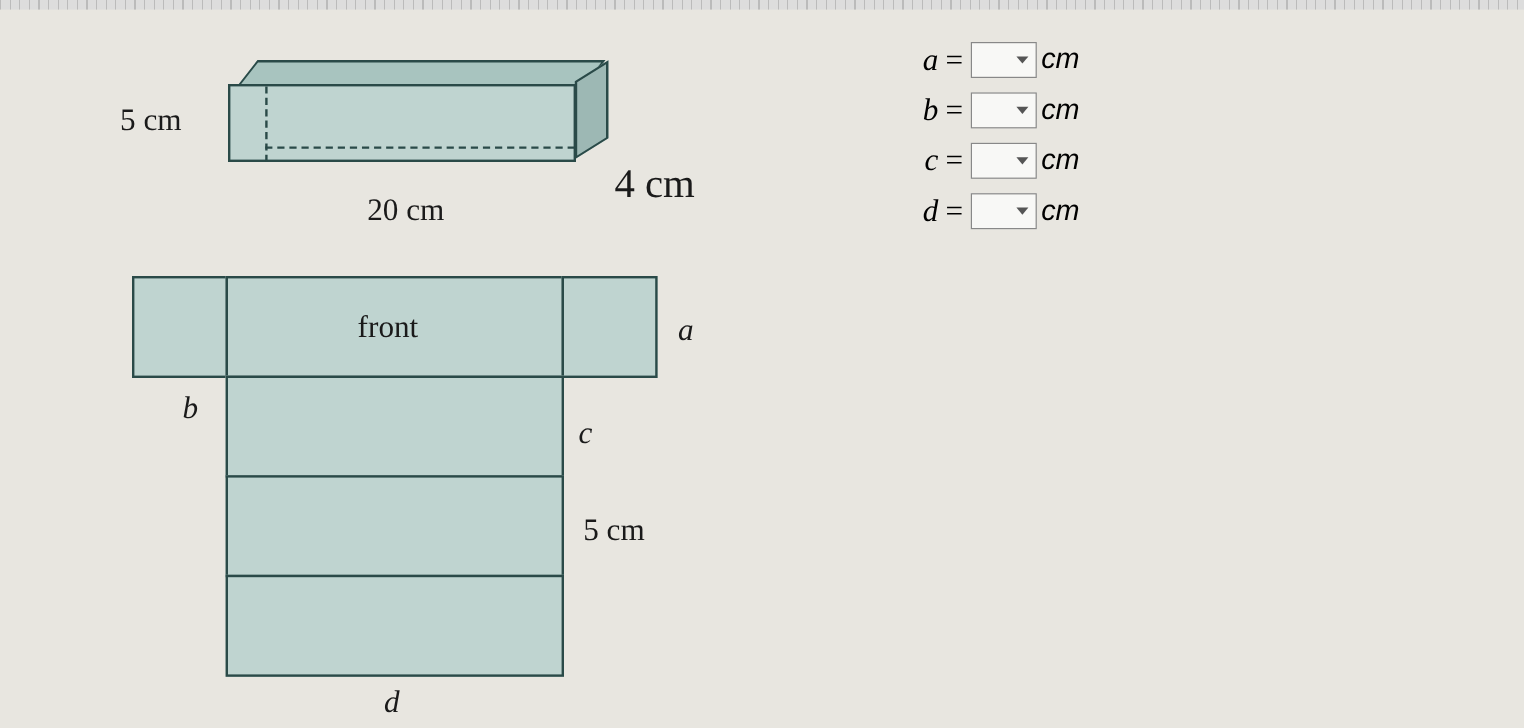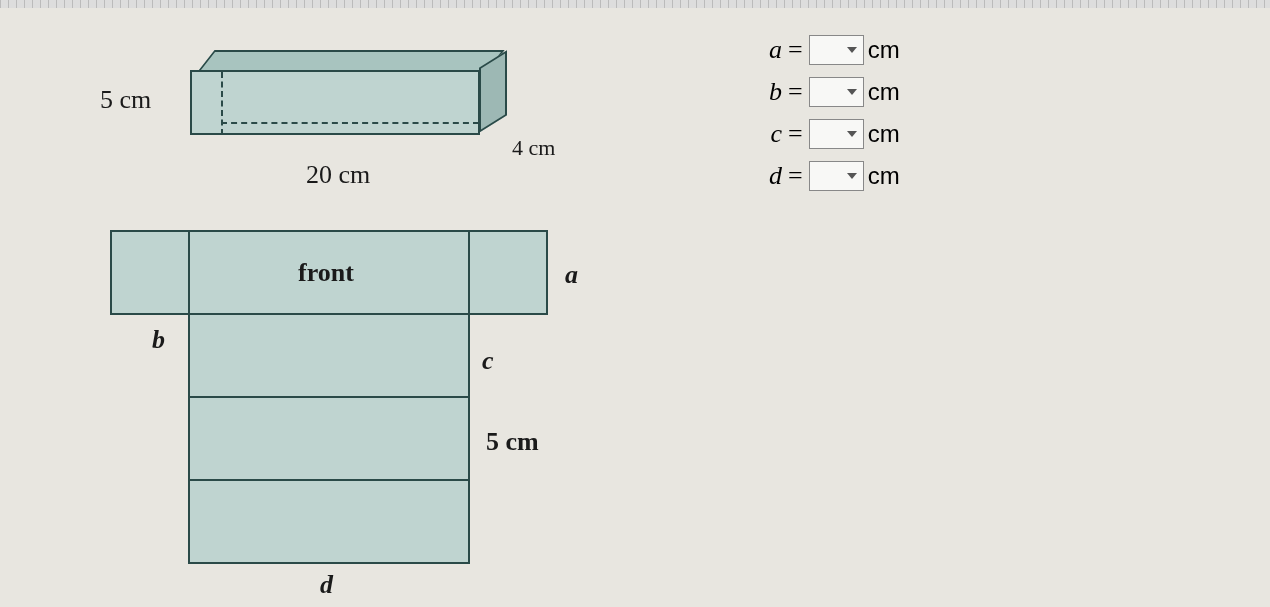--- a/index.html
+++ b/index.html
@@ -91,21 +91,21 @@
       position: absolute;
       left: -10px;
       top: 55px;
       font-size: 26px;
       color: #1a1a1a;
     }
     .dim-4cm {
       position: absolute;
       left: 402px;
       top: 105px;
-      font-size: 22px;
+      font-size: 34px;
       color: #1a1a1a;
     }
     .dim-20cm {
       position: absolute;
       left: 196px;
       top: 130px;
       font-size: 26px;
       color: #1a1a1a;
     }
     
@@ -154,21 +154,20 @@
     .net-bottom3 {
       top: 249px;
       left: 78px;
       width: 282px;
       height: 85px;
     }
     .net-label {
       position: absolute;
       font-size: 26px;
       color: #1a1a1a;
-      font-weight: bold;
     }
     .net-front-label {
       top: 28px;
       left: 188px;
     }
     .label-a {
       top: 30px;
       left: 455px;
       font-style: italic;
       font-family: 'Times New Roman', serif;
@@ -238,20 +237,21 @@
       width: 0;
       height: 0;
       border-left: 5px solid transparent;
       border-right: 5px solid transparent;
       border-top: 6px solid #555;
     }
     .unit {
       font-family: Arial, sans-serif;
       margin-left: 4px;
       font-size: 24px;
+      font-style: italic;
     }
   </style>
 </head>
 <body>
 
 <div class="container">
   <div class="diagrams">
 
     <div class="prism-area">
       <div class="prism">

